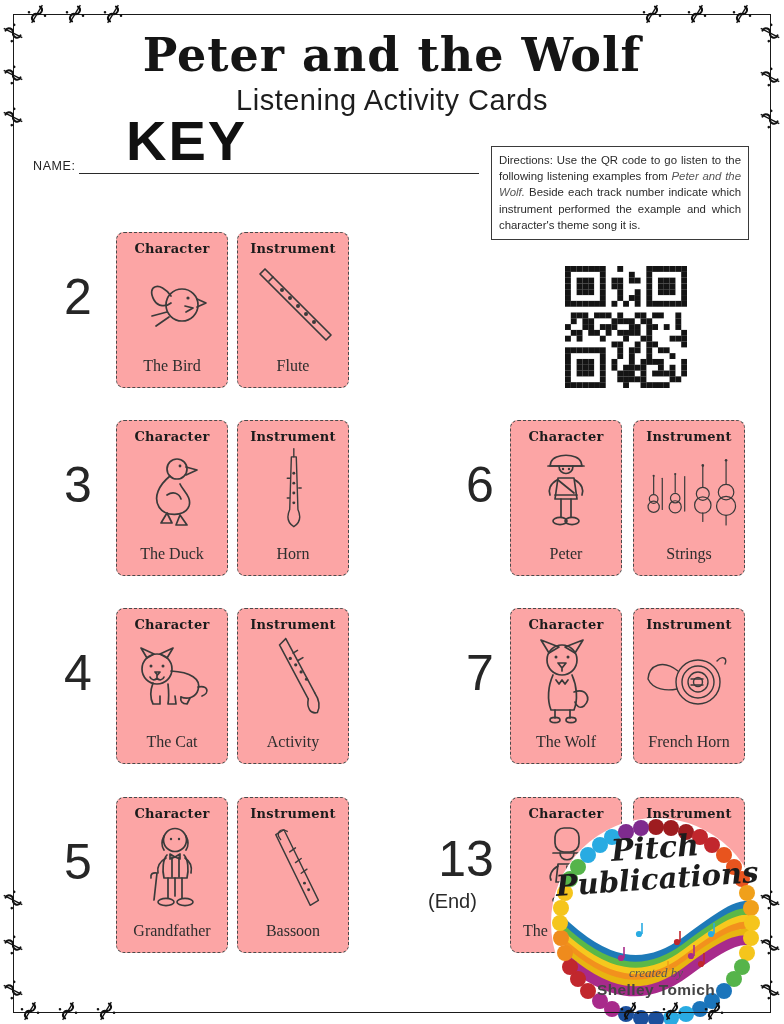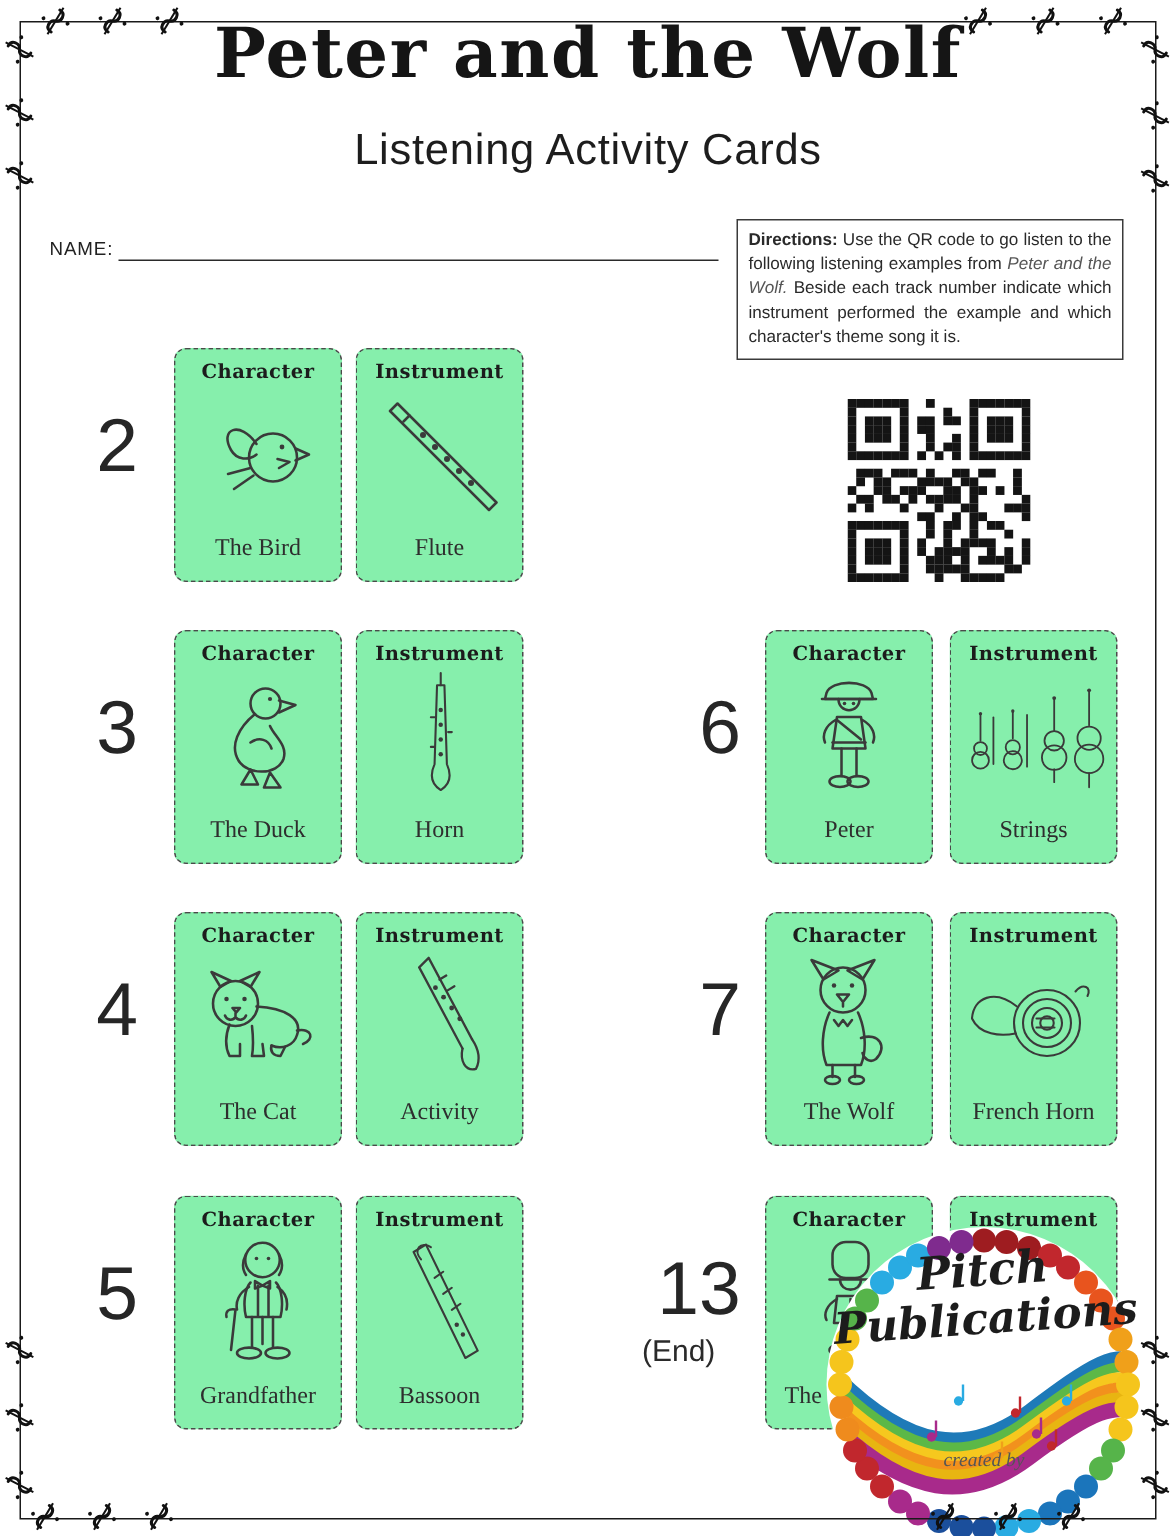--- a/index.html
+++ b/index.html
@@ -5,40 +5,40 @@
   html,body{margin:0;padding:0;background:#e8e8e8;}
   .page{
     position:relative;width:784px;height:1024px;background:#fff;overflow:hidden;
     font-family:"Liberation Sans",sans-serif;color:#222;margin:0 auto;
   }
   
   .frame{position:absolute;left:13px;top:14px;width:756px;height:997px;
     border:1.7px solid #1a1a1a;z-index:30;pointer-events:none;}
   .segno-mark{position:absolute;width:22px;height:22px;z-index:31;pointer-events:none;}
   
-  .title{position:absolute;left:0;top:8px;width:100%;text-align:center;
+  .title{position:absolute;left:0;top:28px;width:100%;text-align:center;
     font-family:"DejaVu Serif",serif;font-weight:bold;font-size:46px;letter-spacing:1px;color:#151515;}
   .subtitle{position:absolute;left:0;top:84px;width:100%;text-align:center;
     font-size:29px;letter-spacing:.5px;color:#1d1d1d;}
   .key{position:absolute;left:126px;top:108px;font-size:56px;font-weight:bold;letter-spacing:2px;color:#111;}
   .name-label{position:absolute;left:33px;top:159px;font-size:12.5px;letter-spacing:.6px;color:#222;}
   .name-line{position:absolute;left:79px;top:173px;width:400px;border-top:1.6px solid #2a2a2a;}
   
   .directions{position:absolute;left:491px;top:146px;width:242px;
     border:1.4px solid #3a3a3a;padding:5px 7px 6px 7px;
     font-size:11.4px;line-height:1.42;color:#2a2a2a;text-align:justify;background:#fff;}
-  .directions b{font-weight:bold;margin-top:28px;}
+  .directions b{font-weight:normal;margin-top:28px;}
   .directions i{font-style:italic;color:#555;}
   
   .qr{position:absolute;left:565px;top:266px;width:122px;height:122px;background:#fff;}
   
   .track-num{position:absolute;font-size:50px;font-weight:400;color:#262626;text-align:center;line-height:1;}
   .end-note{position:absolute;font-size:20px;color:#2a2a2a;text-align:left;}
   .card{position:absolute;width:112px;height:156px;border:1.7px dashed #4a4a4a;border-radius:8px;
-    background:#86efac;box-sizing:border-box;}
+    background:#fca5a5;box-sizing:border-box;}
   .card-header{margin-top:8px;text-align:center;
     font-family:"DejaVu Serif",serif;font-weight:bold;font-size:13px;letter-spacing:.3px;color:#1c1c1c;}
   .card-art{height:94px;display:flex;align-items:center;justify-content:center;margin-top:2px;}
   .card-label{position:absolute;bottom:12px;left:0;width:100%;text-align:center;
     font-size:16px;color:#2e2e2e;font-family:Liberation Serif, serif;}
   .card-label.align-left{text-align:left;padding-left:12px;box-sizing:border-box;}
   .art{stroke:#3a3a3a;fill:none;stroke-width:1.7;stroke-linecap:round;stroke-linejoin:round;}
   .art .fd{fill:#3a3a3a;stroke:none;}
   
   .logo{position:absolute;left:551px;top:818px;width:210px;height:210px;z-index:20;}
@@ -63,20 +63,21 @@
     <line x1="4" y1="20" x2="20" y2="4" stroke="#111" stroke-width="1.5"></line>
     <circle cx="4" cy="8" r="1.4" fill="#111"></circle>
     <circle cx="20" cy="16" r="1.4" fill="#111"></circle>
   </symbol>
 </svg>
 
 <div class="page">
 
   <div class="title">Peter and the Wolf</div>
   <div class="subtitle">Listening Activity Cards</div>
+  <div class="key">KEY</div>
   <div class="name-label">NAME:</div>
   <div class="name-line"></div>
 
   <div class="directions">
     <b>Directions:</b>
     <span>Use the QR code to go listen to the following listening examples from</span>
     <i>Peter and the Wolf.</i>
     <span>Beside each track number indicate which instrument performed the example and which character's theme song it is.</span>
   </div>
 
@@ -581,20 +582,21 @@
           <circle cx="140" cy="138" r="3.1" fill="#a82a8b"></circle>
           <path d="M143,138 v-11" stroke="#a82a8b" stroke-width="1.6" fill="none"></path>
         </g>
     </svg>
     <div class="logo-brand">
       <div class="brand-1">Pitch</div>
       <div class="brand-2">Publications</div>
     </div>
     <div class="logo-credit">
       <div class="credit-label">created by</div>
+      <div class="credit-name">Shelley Tomich</div>
     </div>
     <div>
         <div class="logo-dot" style="left: 97px; top: 1px; background: rgb(158, 28, 32);"></div>
         <div class="logo-dot" style="left: 112.018px; top: 2.18192px; background: rgb(158, 28, 32);"></div>
         <div class="logo-dot" style="left: 126.666px; top: 5.69857px; background: rgb(158, 28, 32);"></div>
         <div class="logo-dot" style="left: 140.583px; top: 11.4634px; background: rgb(193, 39, 45);"></div>
         <div class="logo-dot" style="left: 153.427px; top: 19.3344px; background: rgb(193, 39, 45);"></div>
         <div class="logo-dot" style="left: 164.882px; top: 29.1177px; background: rgb(232, 84, 30);"></div>
         <div class="logo-dot" style="left: 174.666px; top: 40.5726px; background: rgb(232, 84, 30);"></div>
         <div class="logo-dot" style="left: 182.537px; top: 53.4169px; background: rgb(232, 84, 30);"></div>

